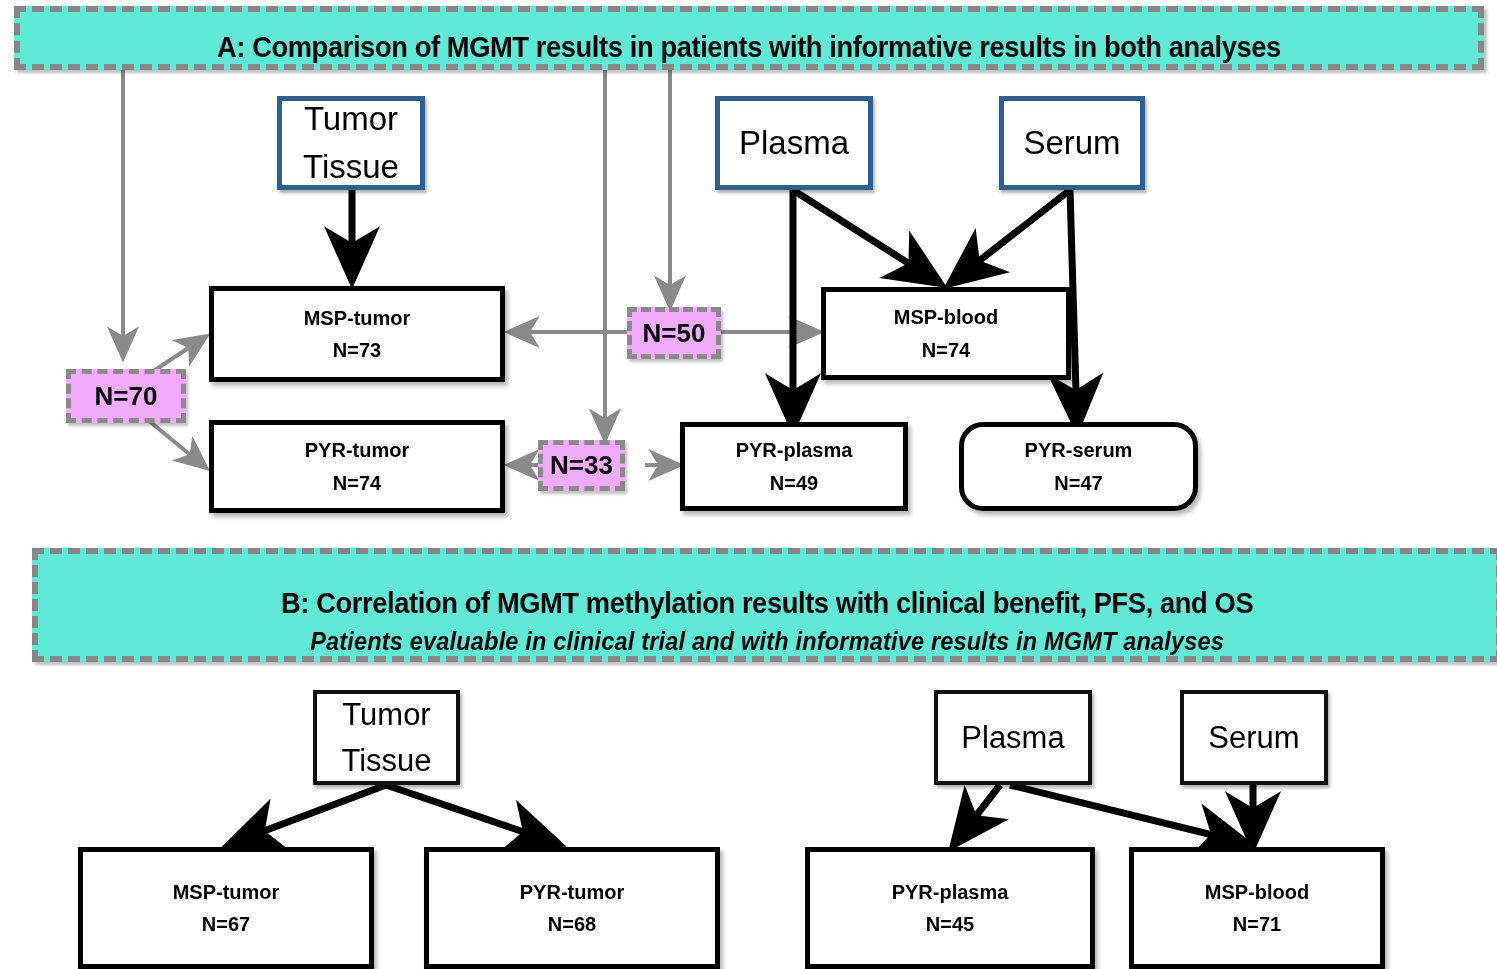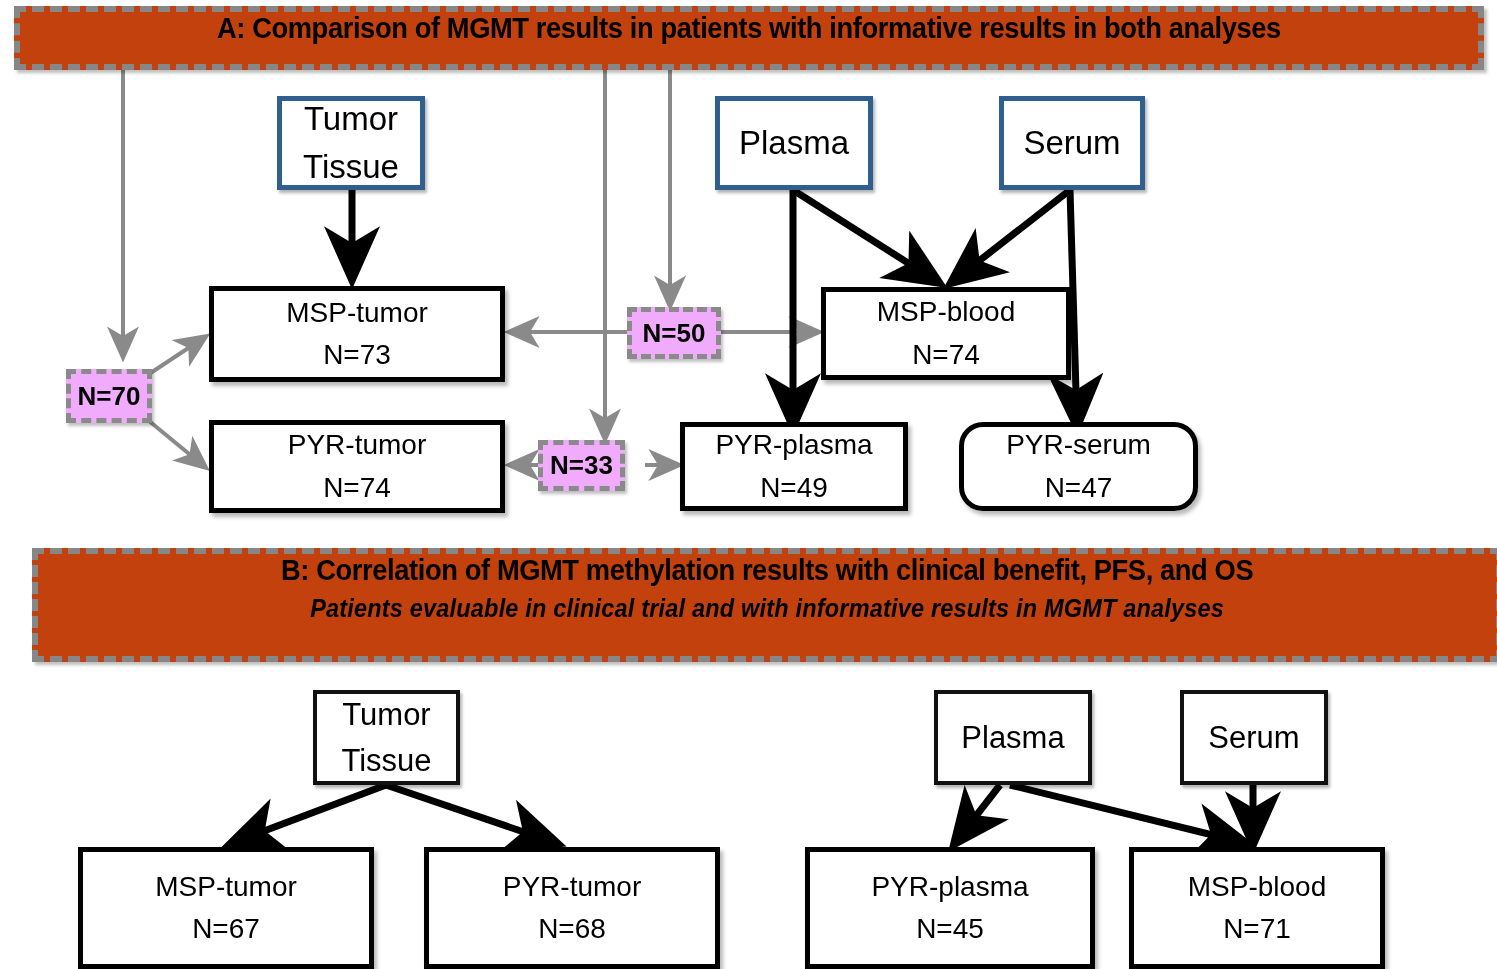--- a/index.html
+++ b/index.html
@@ -19,27 +19,27 @@
     position: absolute;
     left: 0; top: 0;
     width: 1497px;
     height: 969px;
     pointer-events: none;
   }
 
   
   .banner {
     position: absolute;
-    background: #c2410c;
+    background: #5eead4;
     border: 6px dashed #878787;
     box-sizing: border-box;
     display: flex;
     flex-direction: column;
     align-items: center;
-    justify-content: flex-start;
+    justify-content: flex-end;
     box-shadow: 3px 3px 3px rgba(0,0,0,.25);
   }
   .banner-title {
     font-weight: bold;
     font-size: 29px;
     color: #000;
     letter-spacing: -0.4px;
     white-space: nowrap;
     transform: scaleX(.94);
   }
@@ -72,22 +72,23 @@
     font-size: 33px;
     box-shadow: 2px 3px 3px rgba(0,0,0,.30);
   }
   .node.src-black {
     border: 4px solid #111111;
     font-size: 31px;
     box-shadow: 2px 3px 3px rgba(0,0,0,.30);
   }
   .node.result {
     border: 5px solid #000000;
-    font-size: 28px;
+    font-size: 20px;
     box-shadow: 3px 4px 4px rgba(0,0,0,.28);
+    font-weight: bold;
   }
   .node .l2 { margin-top: 8px; }
 
   .overlap {
     position: absolute;
     box-sizing: border-box;
     background: #f0abfc;
     border: 5px dashed #8a8a8a;
     display: flex;
     align-items: center;
@@ -196,21 +197,21 @@
   <div class="node result" style="left:680px; top:422px; width:228px; height:89px;">
     <span>PYR-plasma</span>
     <span class="l2">N=49</span>
   </div>
 
   <div class="node result" style="left:959px; top:422px; width:239px; height:89px;border-radius:24px;">
     <span>PYR-serum</span>
     <span class="l2">N=47</span>
   </div>
 
-  <div class="overlap" style="left:66px; top:369px; width:86px; height:54px;">
+  <div class="overlap" style="left:66px; top:369px; width:120px; height:54px;">
     <span>N=70</span>
   </div>
 
   <div class="overlap" style="left:627px; top:307px; width:94px; height:52px;">
     <span>N=50</span>
   </div>
 
   <div class="overlap" style="left:538px; top:440px; width:87px; height:51px;">
     <span>N=33</span>
   </div>

